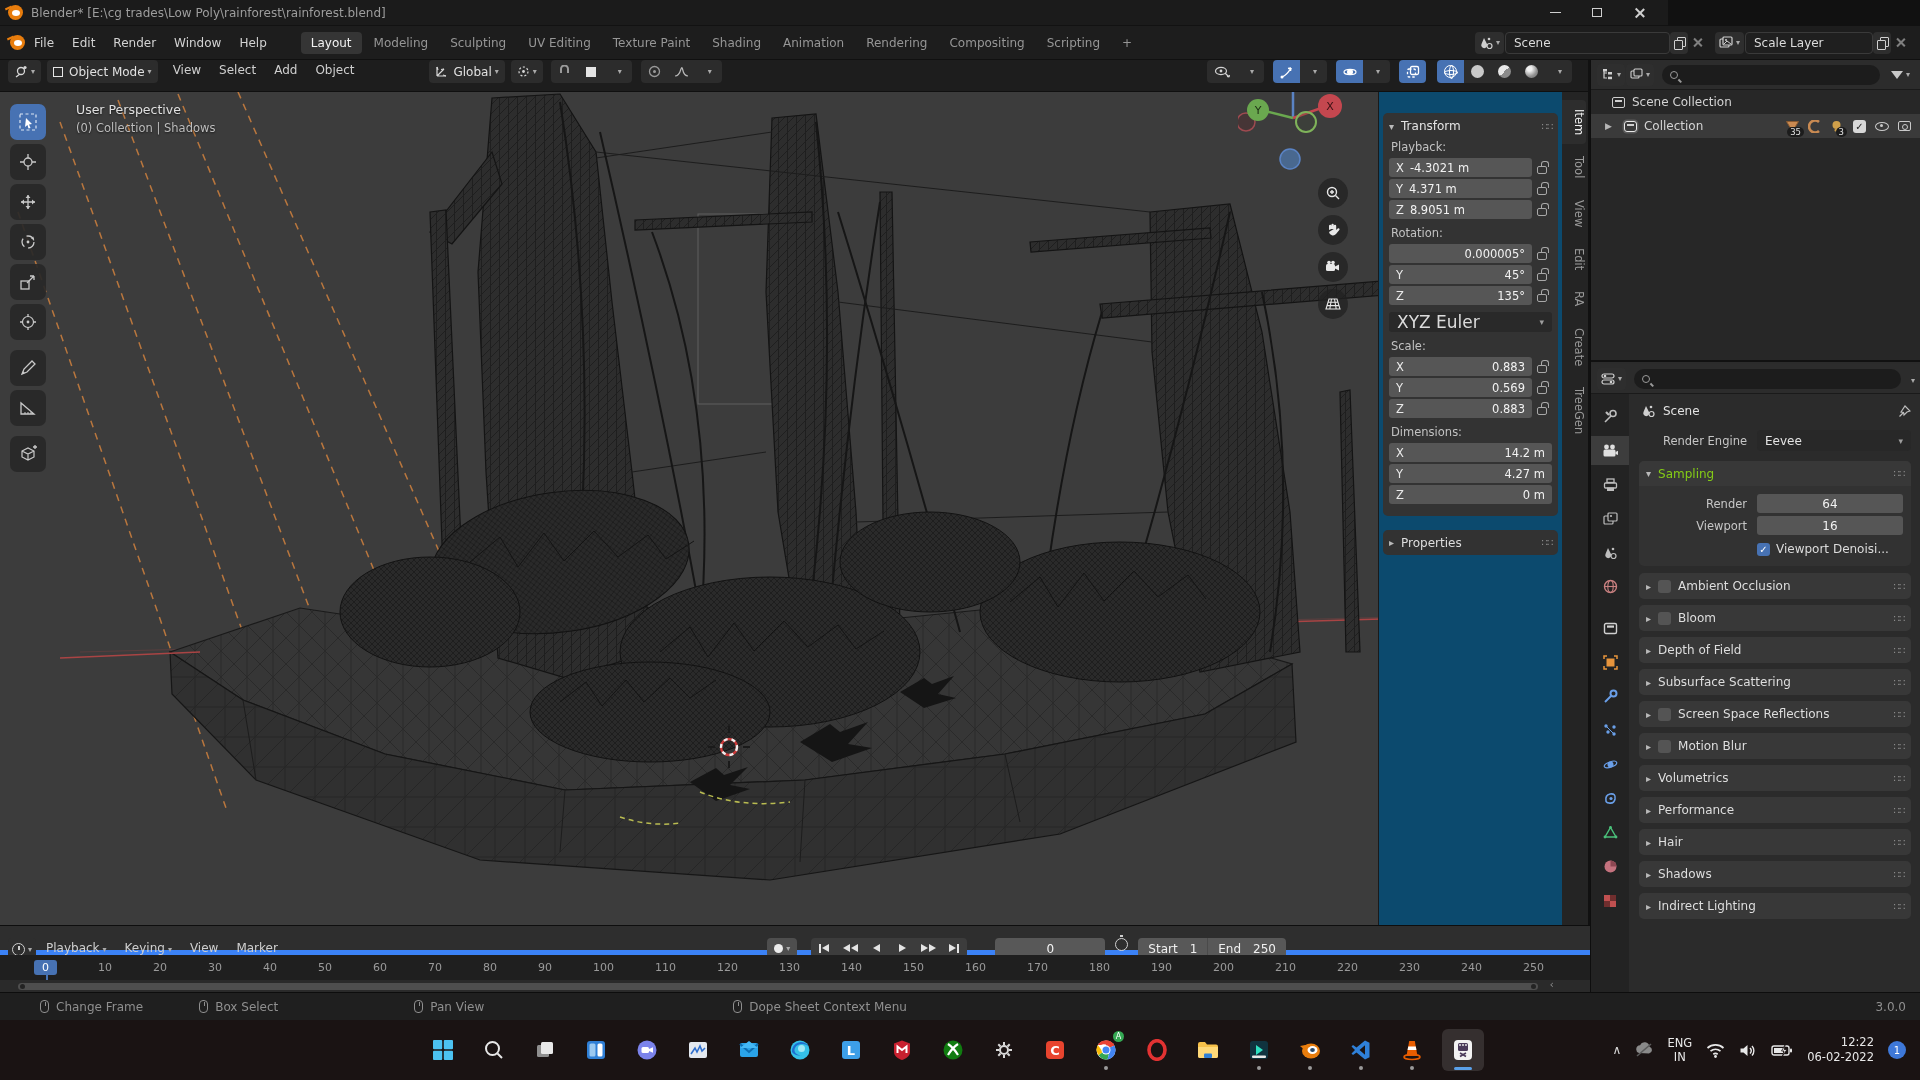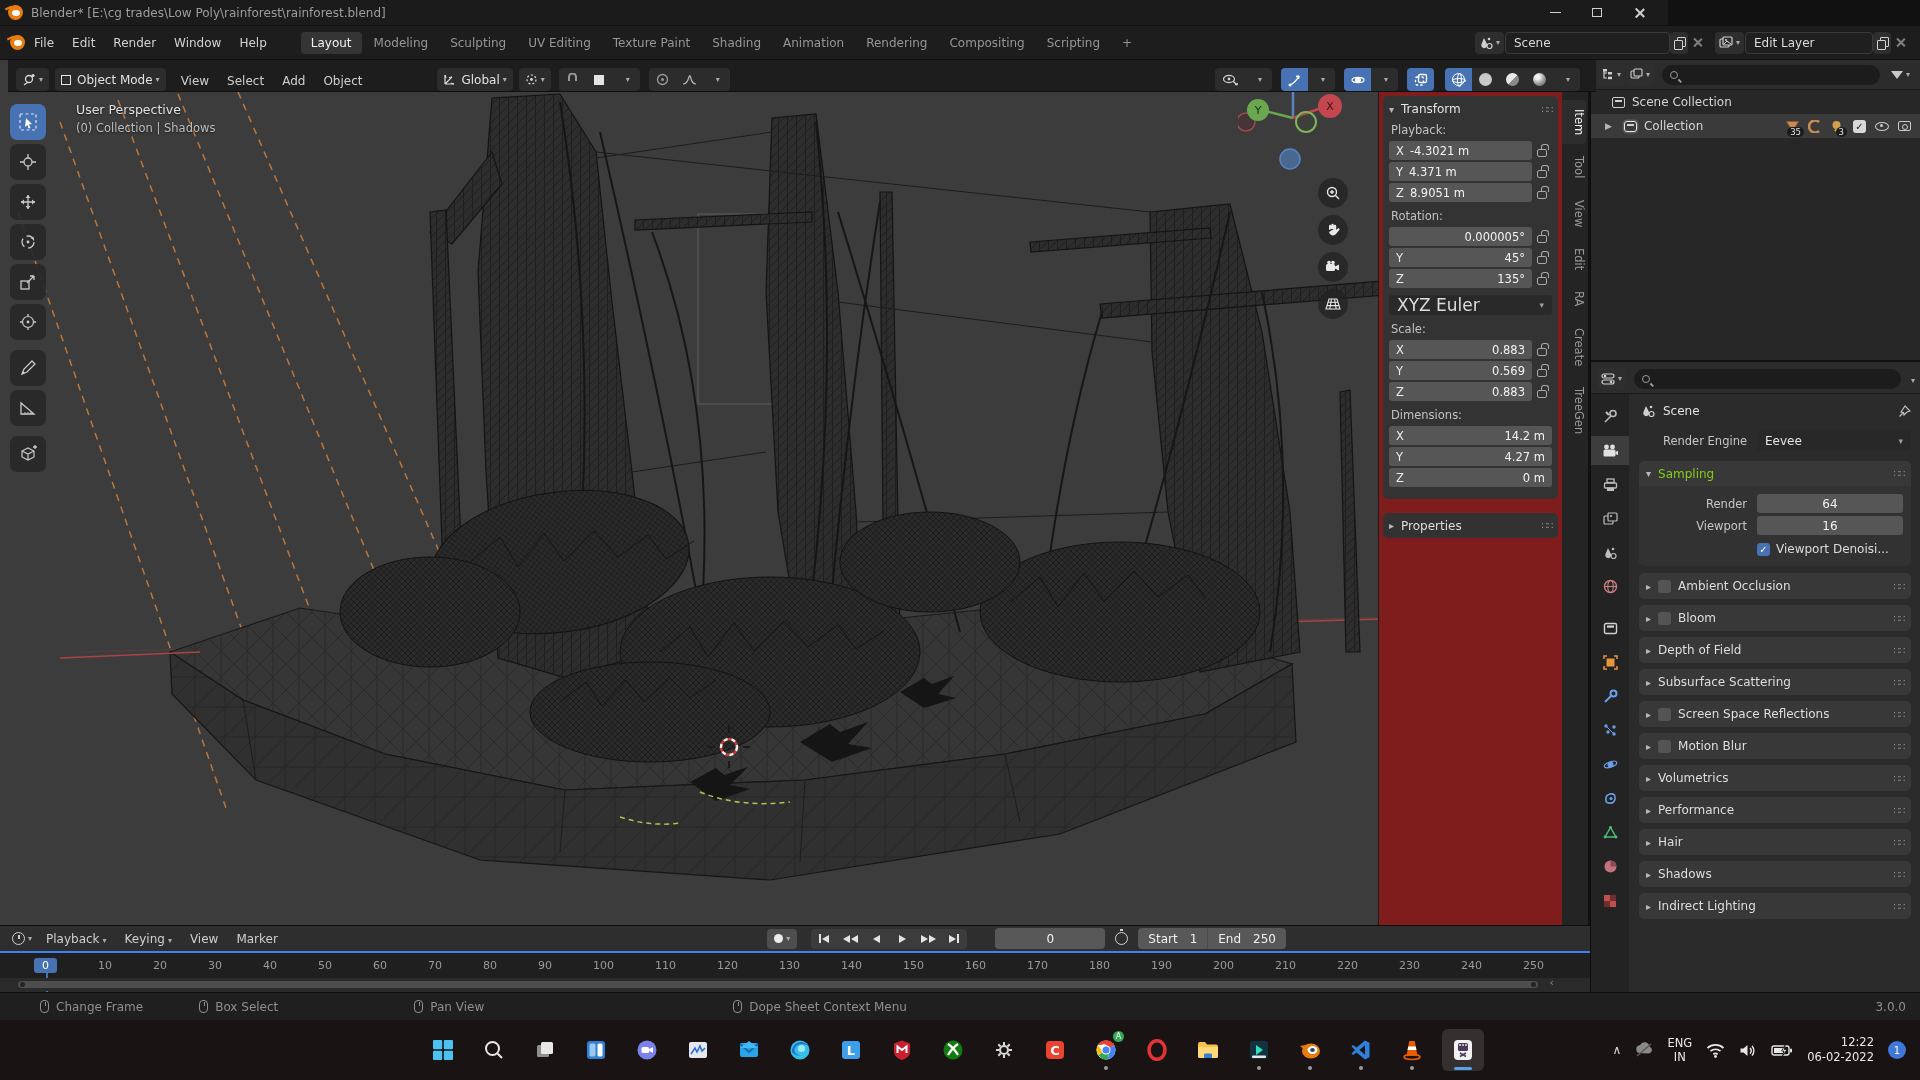--- a/index.html
+++ b/index.html
@@ -30,21 +30,21 @@
   .icobtn{background:#2e2e2e;border-radius:4px;height:22px;display:flex;align-items:center;padding:0 4px;margin-right:1px}
   .copy-g{position:relative;width:10px;height:11px}
   .copy-g::before{content:"";position:absolute;left:3px;top:0;width:7px;height:8px;border:1px solid #d0d0d0;border-radius:1px}
   .copy-g::after{content:"";position:absolute;left:0;top:3px;width:7px;height:8px;border:1px solid #d0d0d0;border-radius:1px;background:#2e2e2e}
   .x-g{position:relative;width:9px;height:9px;opacity:.55}
   .x-g::before,.x-g::after{content:"";position:absolute;left:4px;top:-1px;width:1.5px;height:11px;background:#cfcfcf}
   .x-g::before{transform:rotate(45deg)}.x-g::after{transform:rotate(-45deg)}
   .dca::after{content:"▾";font-size:8px;color:#aaa;margin-left:3px}
   
   #viewport{left:0;top:60px;width:1588px;height:865px;background:#3c3c3c}
-  #vph{left:8px;top:0;width:1588px;height:32px;background:#1d1d1d;display:flex;align-items:flex-end;padding:0 8px;border-bottom:1px solid #101010;position:absolute;z-index:5}
+  #vph{left:0;top:0;width:1588px;height:32px;background:#1d1d1d;display:flex;align-items:flex-start;padding:0 8px;border-bottom:1px solid #101010;position:absolute;z-index:5}
   .hbtn{background:#2c2c2c;border-radius:4px;height:23px;display:flex;align-items:center;padding:0 6px;margin-right:6px;color:#e0e0e0}
   .hmenu{color:#cfcfcf;padding:3px 9px}
   .sq-ico{width:10px;height:10px;border:1.5px solid #e6e6e6;margin-right:6px}
   .tbtn{width:27px;height:23px;border-radius:4px;background:#2c2c2c;display:flex;align-items:center;justify-content:center;margin-left:2px}
   .tbtn.on{background:#4772b3}
   .tbtn.joinL{border-top-right-radius:0;border-bottom-right-radius:0}
   .tbtn.joinR{border-top-left-radius:0;border-bottom-left-radius:0;margin-left:0}
   .tbtn.joinM{border-radius:0;margin-left:0}
   .sph{width:13px;height:13px;border-radius:50%;background:#c9c9c9}
   .sph.wire{background:none;border:1.5px solid #fff;position:relative}
@@ -57,21 +57,21 @@
   #vpoverlay .l1{font-size:12.5px;color:#e0e0e0}
   #vpoverlay .l2{font-size:11.5px;color:#bdbdbd;margin-top:4px}
   
   #vtools{left:10px;top:44px;position:absolute;display:flex;flex-direction:column;gap:4px;z-index:4}
   .tool{width:36px;height:36px;border-radius:7px;background:rgba(40,40,40,.92);display:flex;align-items:center;justify-content:center}
   .tool.on{background:#4772b3}
   
   #gizmo{position:absolute;left:1238px;top:6px;z-index:4}
   .navbtn{position:absolute;width:30px;height:30px;border-radius:50%;background:rgba(34,34,34,.75);display:flex;align-items:center;justify-content:center;z-index:4}
   
-  #npanel{position:absolute;left:1378px;top:32px;width:184px;height:833px;background:#7f1d1d;border-left:1px solid #1a1a1a;z-index:6;padding:4px 4px}
+  #npanel{position:absolute;left:1378px;top:32px;width:184px;height:833px;background:#0c4a6e;border-left:1px solid #1a1a1a;z-index:6;padding:21px 4px}
   .npbox{background:#333333;border-radius:5px;padding:6px 6px 10px 6px}
   .nphead{display:flex;align-items:center;color:#e4e4e4;font-size:12px;margin-bottom:6px}
   .grip{margin-left:auto;color:#8f8f8f;font-size:10px;letter-spacing:-1px}
   .grip::after{content:"∷∷"}
   .lbl{color:#c2c2c2;font-size:11.5px;margin:7px 2px 4px 2px}
   .trow{display:flex;align-items:center;margin-bottom:2px}
   .tfield{flex:1;background:#565656;border-radius:3px;height:19px;display:flex;align-items:center;padding:0 7px;color:#f2f2f2;font-size:11.5px}
   .tfield .ax{color:#eaeaea;margin-right:6px}
   .tfield .val{margin-left:auto}
   .lockc{width:20px;display:flex;justify-content:center}
@@ -122,21 +122,21 @@
   .pgh{display:flex;align-items:center;height:25px;background:#383838;border-radius:5px;padding:0 7px;color:#84cc16}
   .pgh.open{border-radius:5px 5px 0 0}
   .pgbody{padding:8px 8px 10px 8px}
   .vfield{flex:1;background:#565656;border-radius:3px;height:19px;display:flex;align-items:center;justify-content:center;color:#f2f2f2}
   .prow{display:flex;align-items:center;margin-bottom:3px}
   .pcheckrow{display:flex;align-items:center;margin-top:7px;padding-left:118px;gap:6px;color:#dcdcdc}
   .cpanel{display:flex;align-items:center;height:26px;background:#383838;border-radius:5px;margin-bottom:6px;padding:0 7px;color:#dedede}
   .cpanel .cb{margin-right:7px}
   
   #timeline{left:0;top:925px;width:1590px;height:67px;background:#2a2a2a;border-top:1px solid #0e0e0e}
-  #tlh{display:flex;align-items:center;height:27px;padding:1px 8px;background:#2e2e2e;border-bottom:2px solid #3b82f6}
+  #tlh{display:flex;align-items:flex-start;height:27px;padding:12px 8px;background:#2e2e2e;border-bottom:5px solid #3b82f6}
   .clockico{width:13px;height:13px;border:1.5px solid #d0d0d0;border-radius:50%;position:relative}
   .clockico::after{content:"";position:absolute;left:5px;top:2px;width:1.5px;height:4px;background:#d0d0d0}
   .transport{display:flex;background:#3c3c3c;border-radius:4px;margin-left:14px}
   .tpb{width:26px;height:20px;display:flex;align-items:center;justify-content:center;gap:1px}
   .tri-l{width:0;height:0;border-right:7px solid #e4e4e4;border-top:4.5px solid transparent;border-bottom:4.5px solid transparent}
   .tri-r{width:0;height:0;border-left:7px solid #e4e4e4;border-top:4.5px solid transparent;border-bottom:4.5px solid transparent}
   .vbar{width:2px;height:9px;background:#e4e4e4}
   .recbtn{width:30px;height:20px;background:#4e4e4e;border-radius:4px;display:flex;align-items:center;justify-content:center;margin-left:auto}
   .recdot{width:9px;height:9px;border-radius:50%;background:#ececec}
   .framefield{width:110px;height:21px;background:#585858;border-radius:4px;display:flex;align-items:center;justify-content:center;color:#f4f4f4;margin-left:28px}
@@ -231,21 +231,21 @@
       <span style="width:8px"></span>
       <div class="icobtn dca">
         <svg width="14" height="14" viewBox="0 0 14 14">
             <rect x="1" y="3" width="9" height="8" rx="1" fill="none" stroke="#cfcfcf" stroke-width="1.2"></rect>
             <rect x="4" y="1" width="9" height="8" rx="1" fill="#2e2e2e" stroke="#cfcfcf" stroke-width="1.2"></rect>
             <circle cx="7" cy="4" r="1" fill="#cfcfcf"></circle>
             <path d="M5 8 L8 5 L12 8" stroke="#cfcfcf" fill="none"></path>
           </svg>
       </div>
       <div class="idfield" style="width:128px">
-          <span>Edit Layer</span>
+          <span>Scale Layer</span>
         </div>
       <div class="icobtn">
           <span class="copy-g"></span>
         </div>
       <div class="icobtn" style="background:none">
           <span class="x-g"></span>
         </div>
     </div>
   </div>
 

